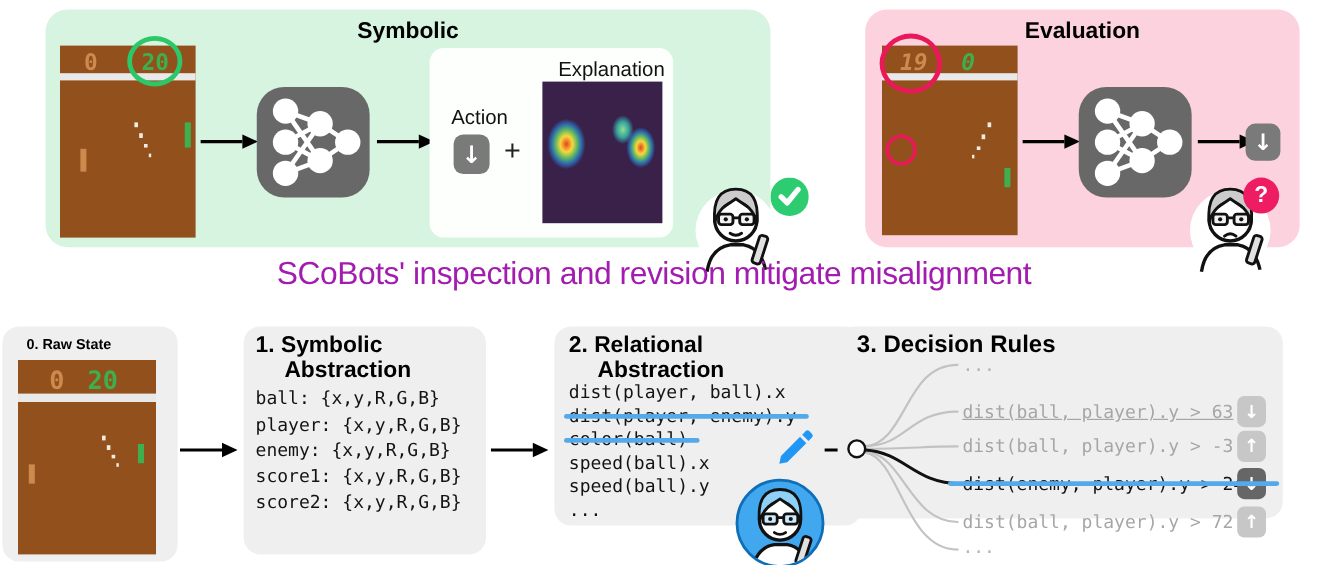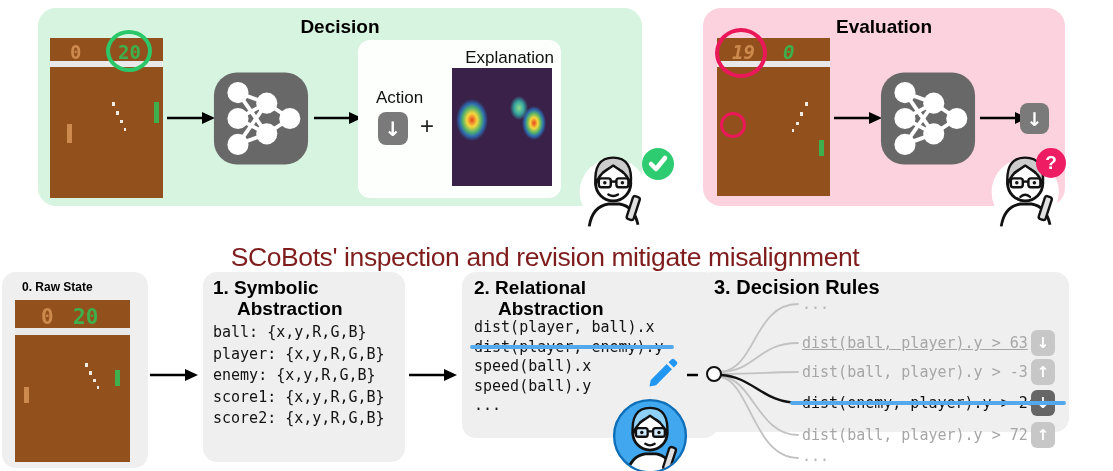--- a/index.html
+++ b/index.html
@@ -6,21 +6,21 @@
   html,body { background:#fff; }
   #stage {
     position:relative; width:1113px; height:471px; overflow:hidden;
     font-family:"Liberation Sans", sans-serif; background:#fff; color:#111;
   }
   .abs { position:absolute; }
 
   
   .big-panel { position:absolute; border-radius:18px; }
   .panel-training { left:38px; top:8px; width:604px; height:198px; background:#d7f4e0; }
-  .panel-eval { left:703px; top:8px; width:362px; height:198px; background:#fbd2de; }
+  .panel-eval { left:721px; top:8px; width:362px; height:198px; background:#fbd2de; }
   .big-title { position:absolute; top:8px; left:0; width:100%; text-align:center;
                font-size:19px; font-weight:bold; color:#000; }
 
   
   .pong { position:absolute; background:#92511c; }
   .pong .score { position:absolute; font-family:"DejaVu Sans Mono", monospace; font-weight:bold; }
   .pong .score.orange { color:#cd8a4e; }
   .pong .score.green  { color:#3fae4c; }
   .pong .bar { position:absolute; left:0; right:0; background:#e9e9e9; }
   .pong .dot { position:absolute; background:#f3ece4; }
@@ -76,22 +76,22 @@
   .act-btn.mini { left:317px; top:95px; width:29px; height:31px; font-size:19px; }
 
   
   .scientist { position:absolute; width:88px; height:80px; }
   .badge { position:absolute; border-radius:50%; display:flex; align-items:center; justify-content:center; }
   .badge.q { width:30px; height:30px; background:#ee1c63; color:#fff; font-weight:bold; font-size:19px; }
   .avatar-blue { position:absolute; width:78px; height:78px; }
   .pencil { position:absolute; width:36px; height:36px; }
 
   
-  .caption { position:absolute; left:0; top:242px; width:1090px; text-align:center;
-             font-size:26.5px; color:#7f1d1d; letter-spacing:-0.4px; }
+  .caption { position:absolute; left:0; top:213px; width:1090px; text-align:center;
+             font-size:26.5px; color:#a21caf; letter-spacing:-0.4px; }
 
   
   .gray-panel { position:absolute; background:#efefef; border-radius:14px; }
   .p-raw { left:2px; top:272px; width:146px; height:196px; }
   .p-sym { left:203px; top:272px; width:202px; height:190px; }
   .p-rel { left:462px; top:272px; width:256px; height:166px; }
   .p-dec { left:698px; top:272px; width:371px; height:160px; }
   .g-title { position:absolute; font-weight:bold; font-size:19px; line-height:21px; color:#000; }
   .g-title .ind { padding-left:24px; }
   .p-raw .g-title { left:8px; top:5px; font-size:12px;margin-left:12px; }
@@ -119,21 +119,21 @@
   .rule-btn.dark { background:#666; }
   .strike-bar { position:absolute; left:92px; top:129px; width:276px; height:4px;
                 background:#53a9ea; border-radius:2px; }
 </style>
 </head>
 <body>
 
 <div id="stage">
 
   <div class="big-panel panel-training">
-    <div class="big-title">Decision</div>
+    <div class="big-title">Symbolic</div>
 
     <div class="pong pong-a">
       <div class="score orange">0</div>
       <div class="score green">20</div>
       <div class="bar"></div>
       <div class="dot" style="left:62px;top:64px;width:3px;height:4px;"></div>
       <div class="dot" style="left:66px;top:73px;width:3px;height:4px;"></div>
       <div class="dot" style="left:70px;top:82px;width:3px;height:3px;"></div>
       <div class="dot" style="left:74px;top:90px;width:2px;height:3px;"></div>
       <div class="paddle g" style="left:104px;top:64px;width:5px;height:21px;"></div>
@@ -320,20 +320,21 @@
   </svg>
 
   <div class="gray-panel p-rel">
     <div class="g-title">
       <div>2. Relational</div>
       <div class="ind">Abstraction</div>
     </div>
     <div class="codeblock">
       <div><span class="rel-line">dist(player, ball).x</span></div>
       <div><span class="rel-line struck">dist(player, enemy).y</span></div>
+      <div><span class="rel-line struck">color(ball)</span></div>
       <div><span class="rel-line">speed(ball).x</span></div>
       <div><span class="rel-line">speed(ball).y</span></div>
       <div><span class="rel-line">...</span></div>
     </div>
   </div>
 
   <svg class="pencil" style="left:646px;top:354px;" viewBox="0 0 24 24">
     <path fill="#2196f3" d="M3.2 17.3 L13.8 6.7 L17.3 10.2 L6.7 20.8 L2.3 21.7 Z"></path>
     <path fill="#2196f3" d="M15 5.5 l1.9-1.9 a1.5 1.5 0 0 1 2.1 0 l1.4 1.4 a1.5 1.5 0 0 1 0 2.1 L18.5 9 Z"></path>
   </svg>

